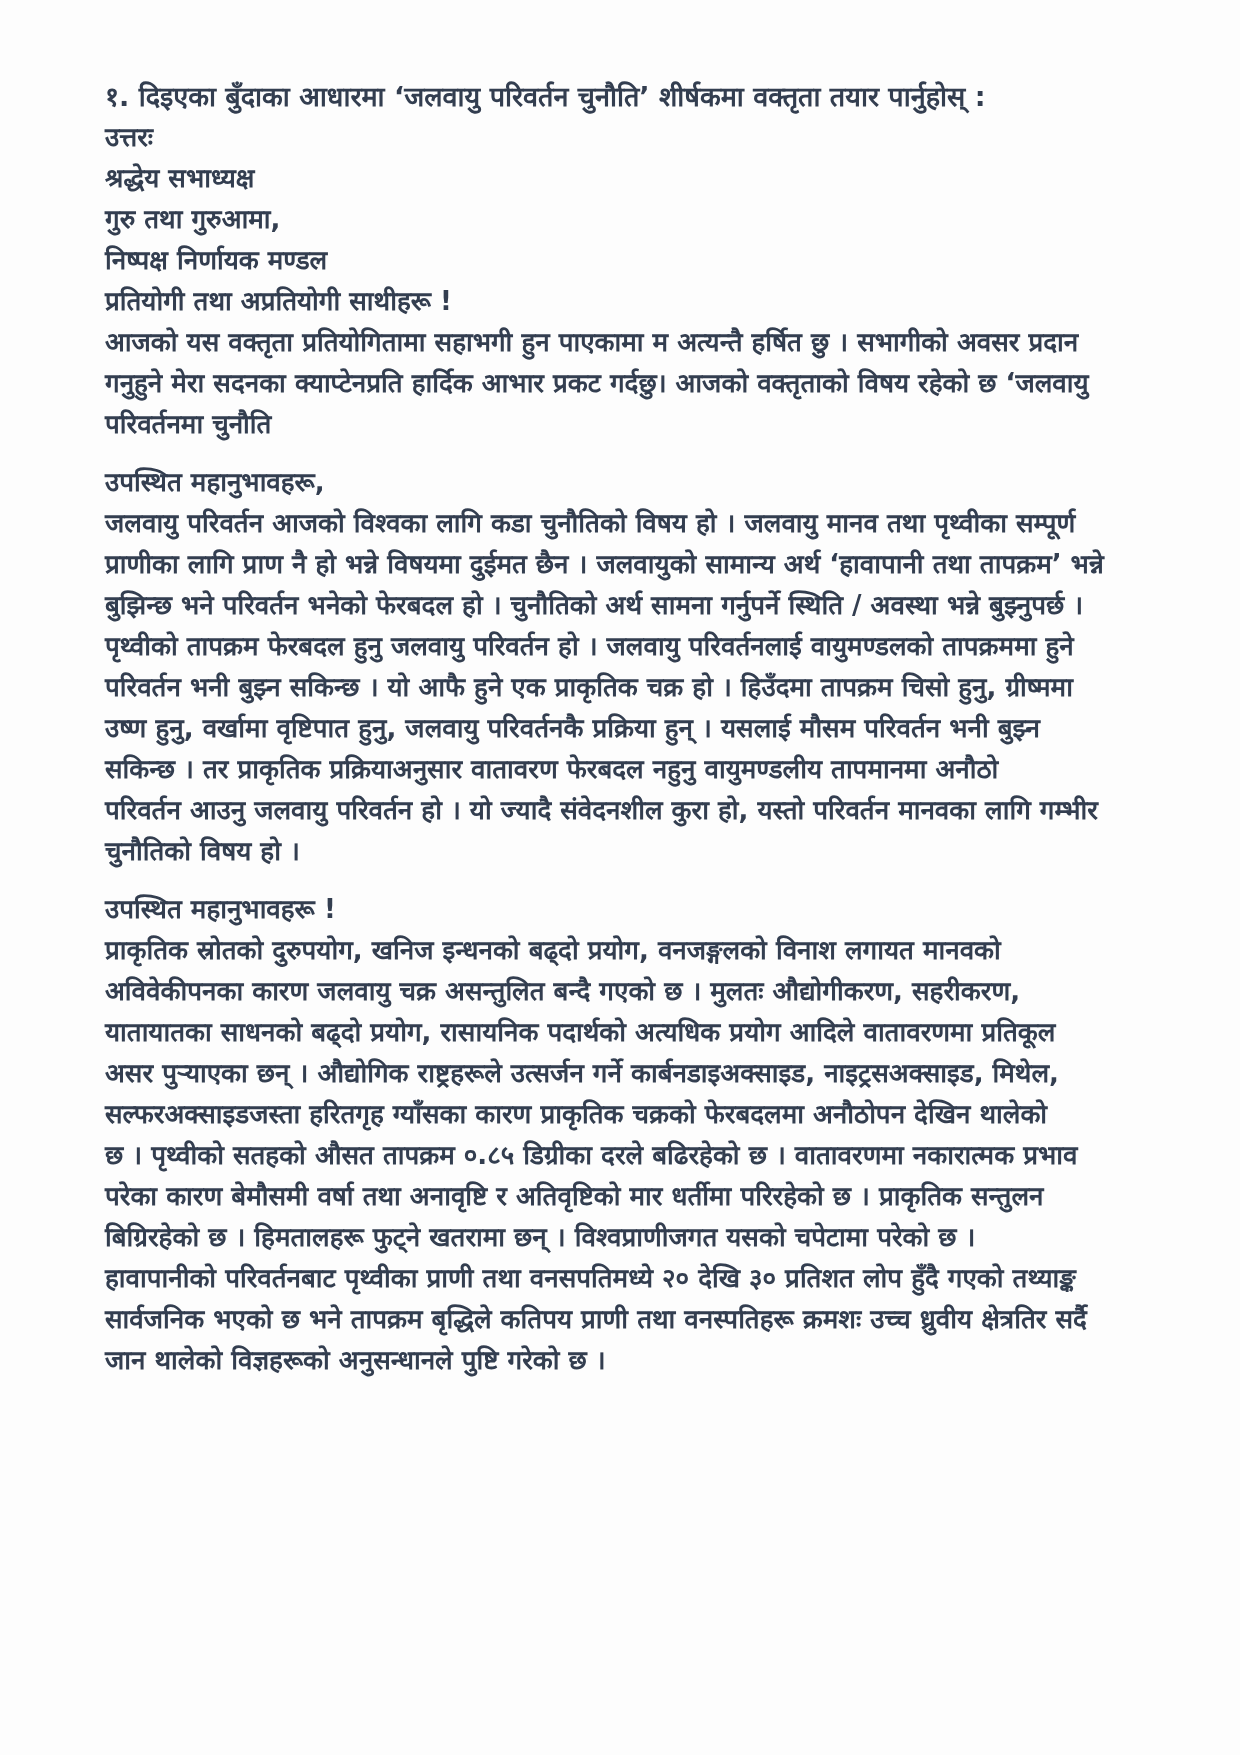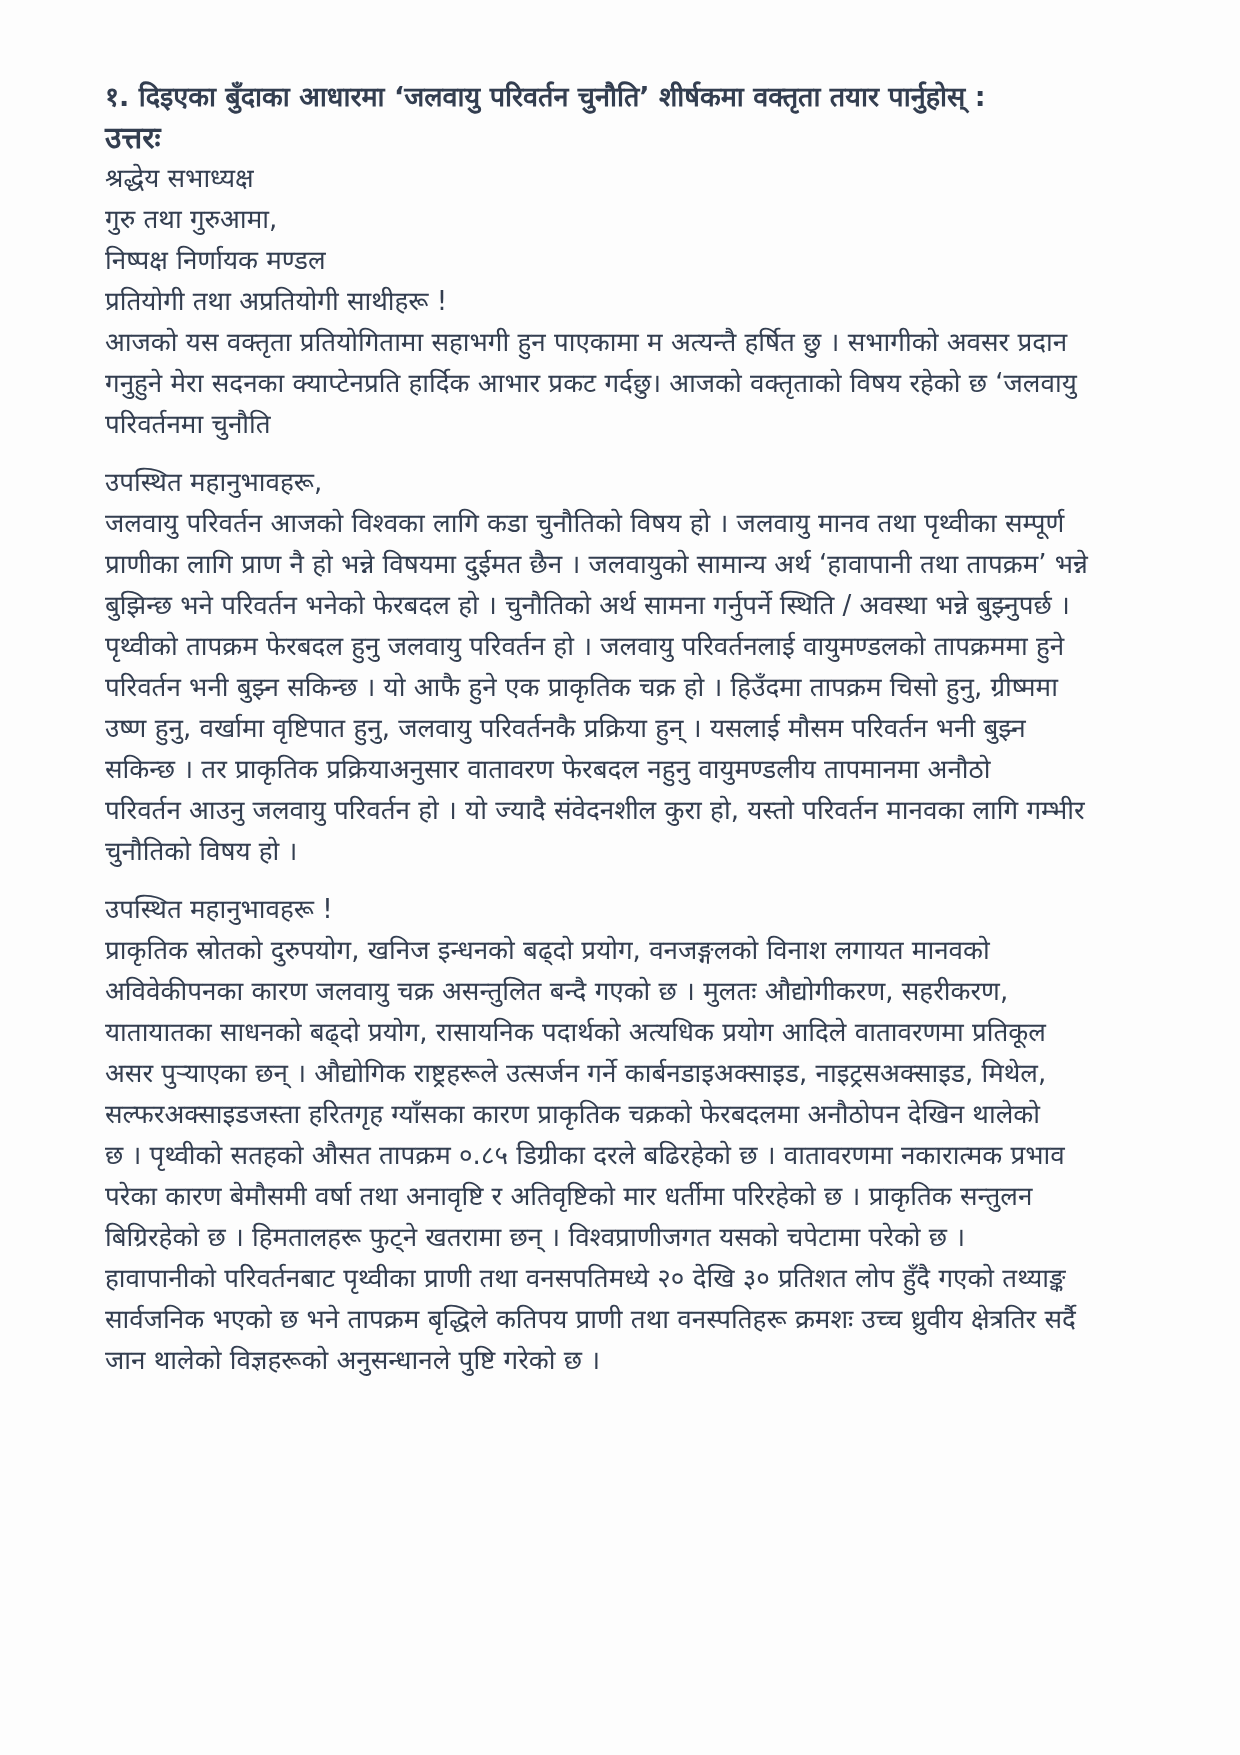--- a/index.html
+++ b/index.html
@@ -19,28 +19,28 @@
     overflow: hidden;
   }
   .q-heading {
     font-size: 27px;
     font-weight: 700;
     line-height: 41px;
     margin: 0;
     white-space: pre-line;
   }
   .answer-label {
-    font-size: 30px;
+    font-size: 26px;
     font-weight: 700;
     line-height: 41px;
     margin: 0;
   }
   .para {
     font-size: 26px;
-    font-weight: 400;
+    font-weight: 700;
     line-height: 41px;
     margin: 0;
     white-space: pre-line;
   }
   .gap-one-line {
     margin-top: 17px;
   }
   .gap-large {
     margin-top: 148px;
   }

